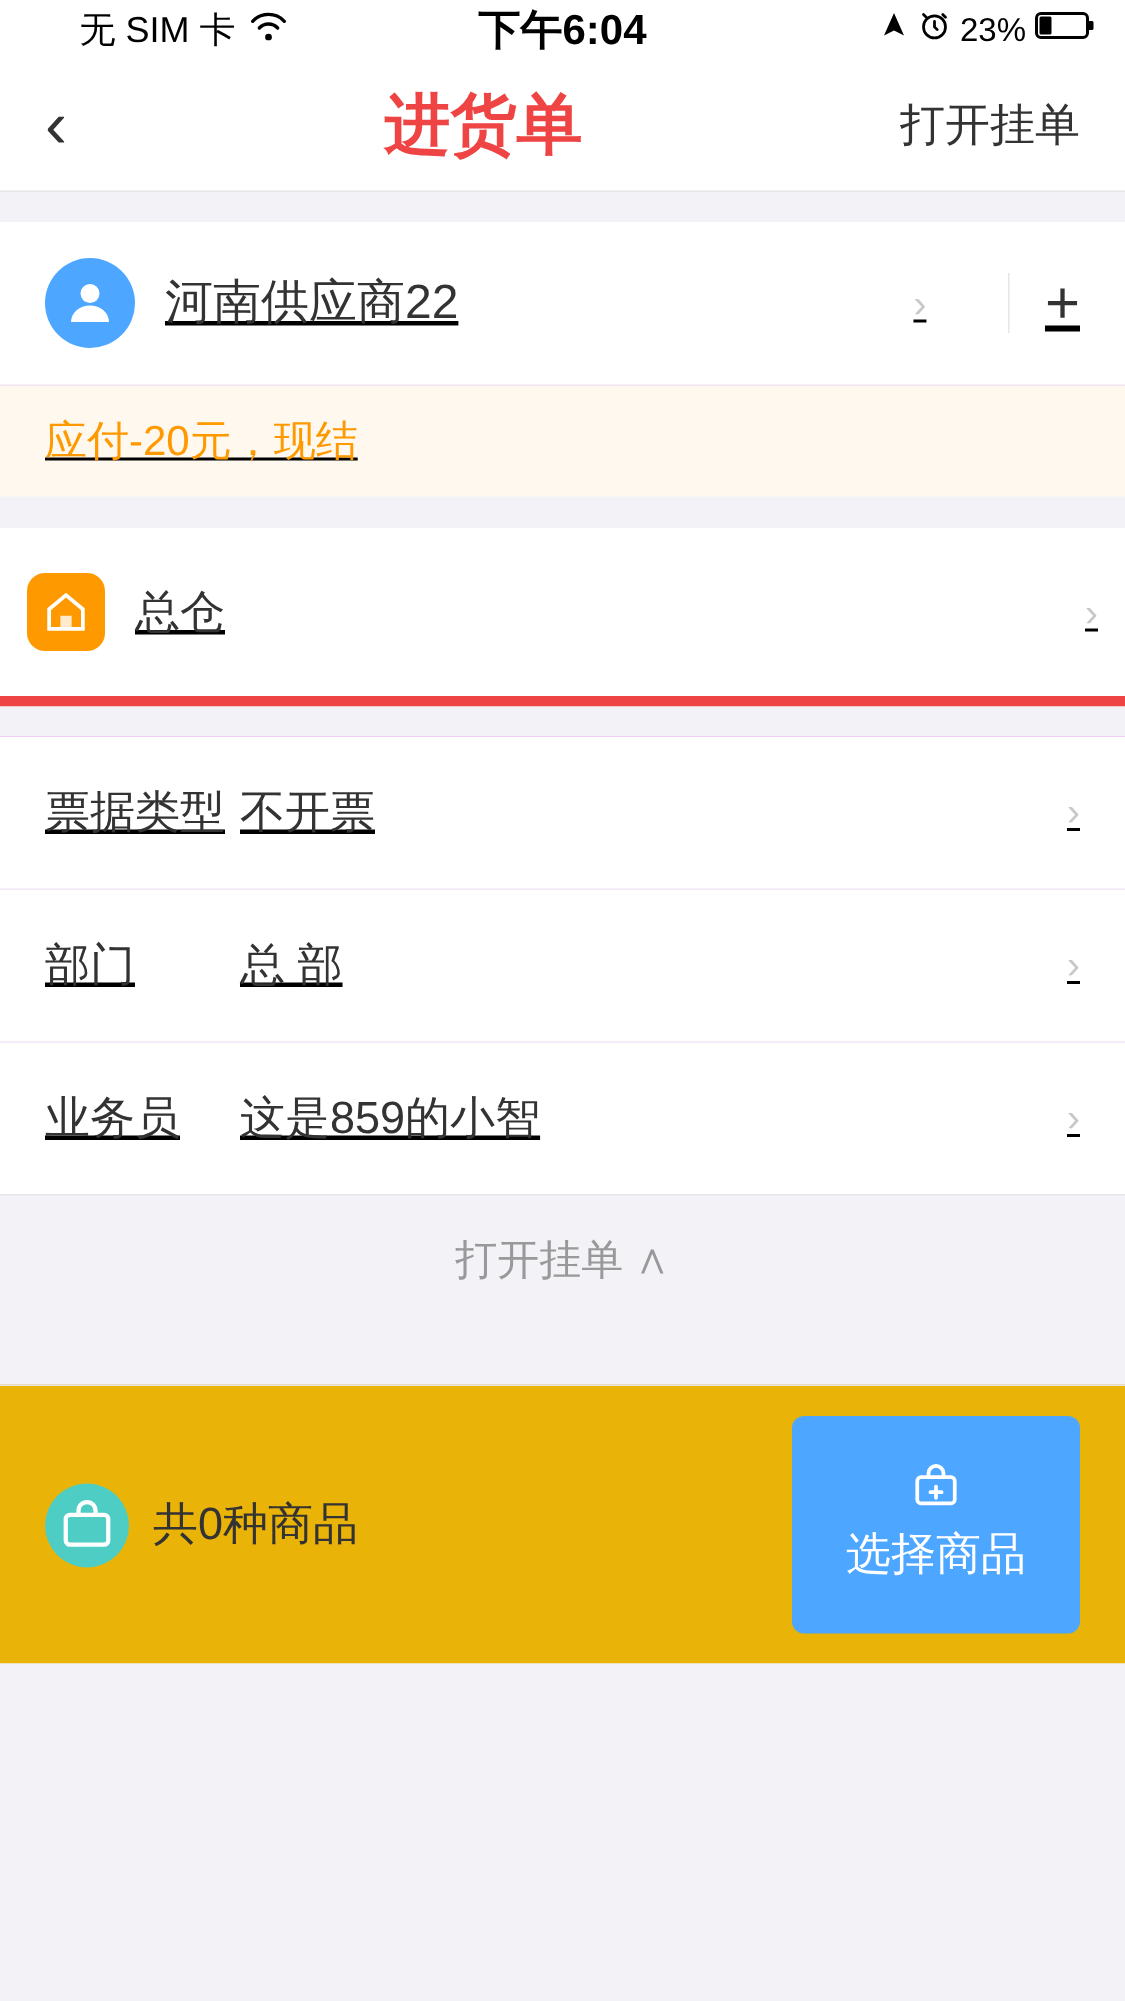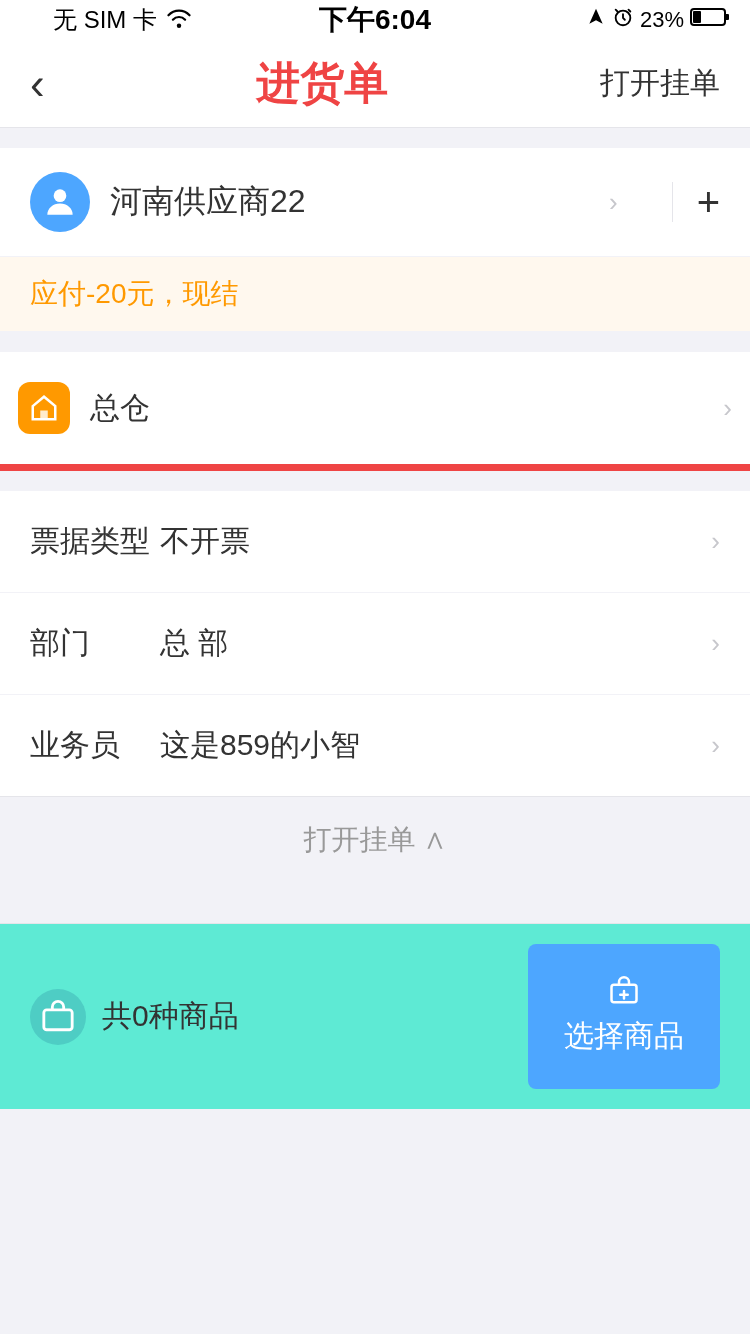--- a/index.html
+++ b/index.html
@@ -74,20 +74,21 @@
     
     .section-gap {
       height: 20px;
       background: #f2f2f7;
     }
 
     
     .card {
       background: #d946ef;
       margin-bottom: 0;
+      text-decoration: underline;
     }
 
     
     .supplier-row {
       display: flex;
       align-items: center;
       padding: 24px 30px;
       background: #fff;
       border-bottom: 1px solid #f2f2f7;
     }
@@ -203,21 +204,21 @@
       color: #999;
       cursor: pointer;
       border-top: 1px solid #e5e5ea;
     }
 
     
     .product-bar {
       display: flex;
       align-items: center;
       padding: 20px 30px;
-      background: #5eead4;
+      background: #eab308;
       border-top: 1px solid #e5e5ea;
       margin-top: 20px;
     }
     .product-icon {
       width: 56px;
       height: 56px;
       border-radius: 50%;
       background: #4ecdc4;
       display: flex;
       align-items: center;

